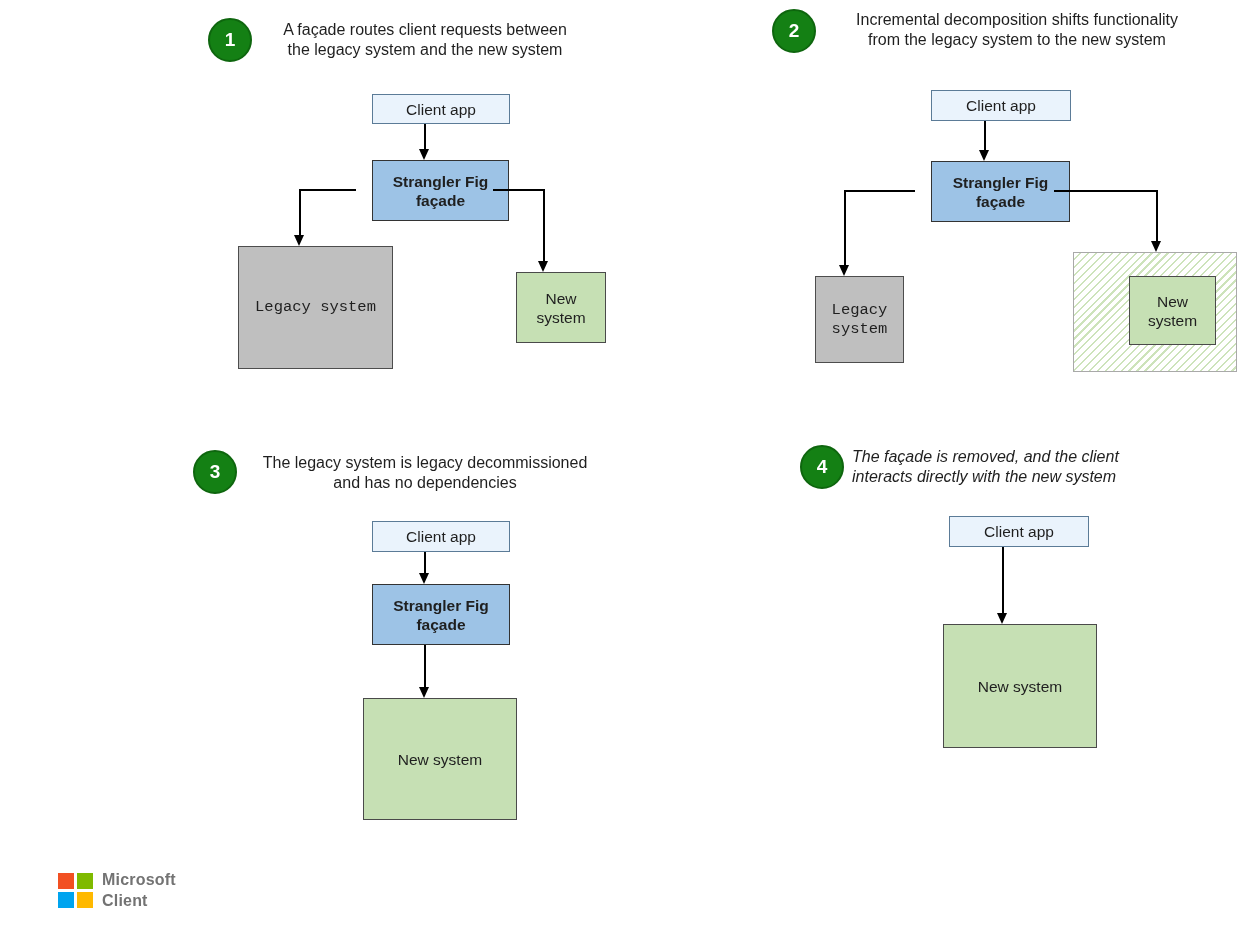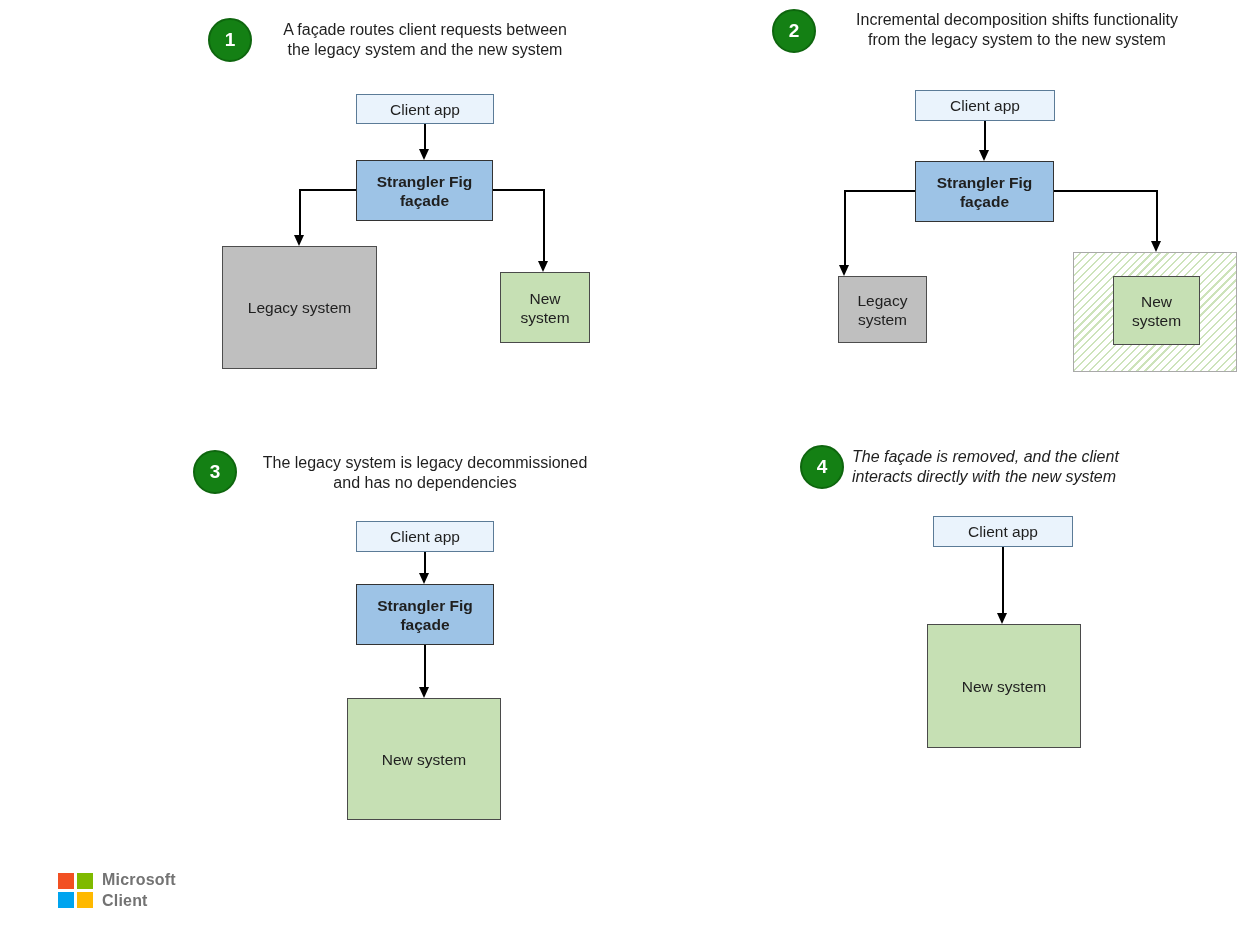--- a/index.html
+++ b/index.html
@@ -49,25 +49,25 @@
     font-size:16px;line-height:20px;
     white-space:pre-line;
     color:var(--text_color);
   }
   .caption.center{text-align:center;}
   .caption.left{text-align:left;font-style:italic;}
   .node{
     position:absolute;box-sizing:border-box;
     display:flex;align-items:center;justify-content:center;
     text-align:center;font-size:15.5px;line-height:19px;
-    white-space:pre-line;color:var(--text_color);
+    white-space:pre-line;color:var(--text_color);margin-left:16px;
   }
   .client{background:var(--client_fill);border:1px solid var(--client_border);}
   .facade{background:var(--facade_fill);border:1px solid var(--facade_border);font-weight:bold;}
-  .legacy{background:var(--legacy_fill);border:1px solid var(--legacy_border);}
+  .legacy{background:var(--legacy_fill);border:1px solid var(--legacy_border);font-family:Liberation Mono, monospace;}
   .newsys{background:var(--new_fill);border:1px solid var(--new_border);}
   .hatched{
     position:absolute;box-sizing:border-box;
     border:1px solid var(--hatch_border);
     background:repeating-linear-gradient(135deg,
       #ffffff 0px, #ffffff 4px,
       var(--hatch_stripe) 4px, var(--hatch_stripe) 5.6px);
   }
   .hatched .node{position:absolute;}
   .vline{position:absolute;width:1.6px;background:var(--line_color);}
@@ -135,21 +135,21 @@
     <div class="caption center" style="left:830px;top:10px;width:374px">Incremental decomposition shifts functionality
 from the legacy system to the new system</div>
 
     <div class="node client" style="left:915px;top:90px;width:140px;height:31px">
       <span>Client app</span>
     </div>
     <div class="node facade" style="left:915px;top:161px;width:139px;height:61px">
       <span>Strangler Fig
 façade</span>
     </div>
-    <div class="node legacy" style="left:838px;top:276px;width:89px;height:67px">
+    <div class="node legacy" style="left:799px;top:276px;width:89px;height:87px">
       <span>Legacy
 system</span>
     </div>
     <div class="hatched" style="left:1073px;top:252px;width:164px;height:120px">
       <div class="node newsys" style="left:39px;top:23px;width:87px;height:69px">
         <span>New
 system</span>
       </div>
     </div>
 

